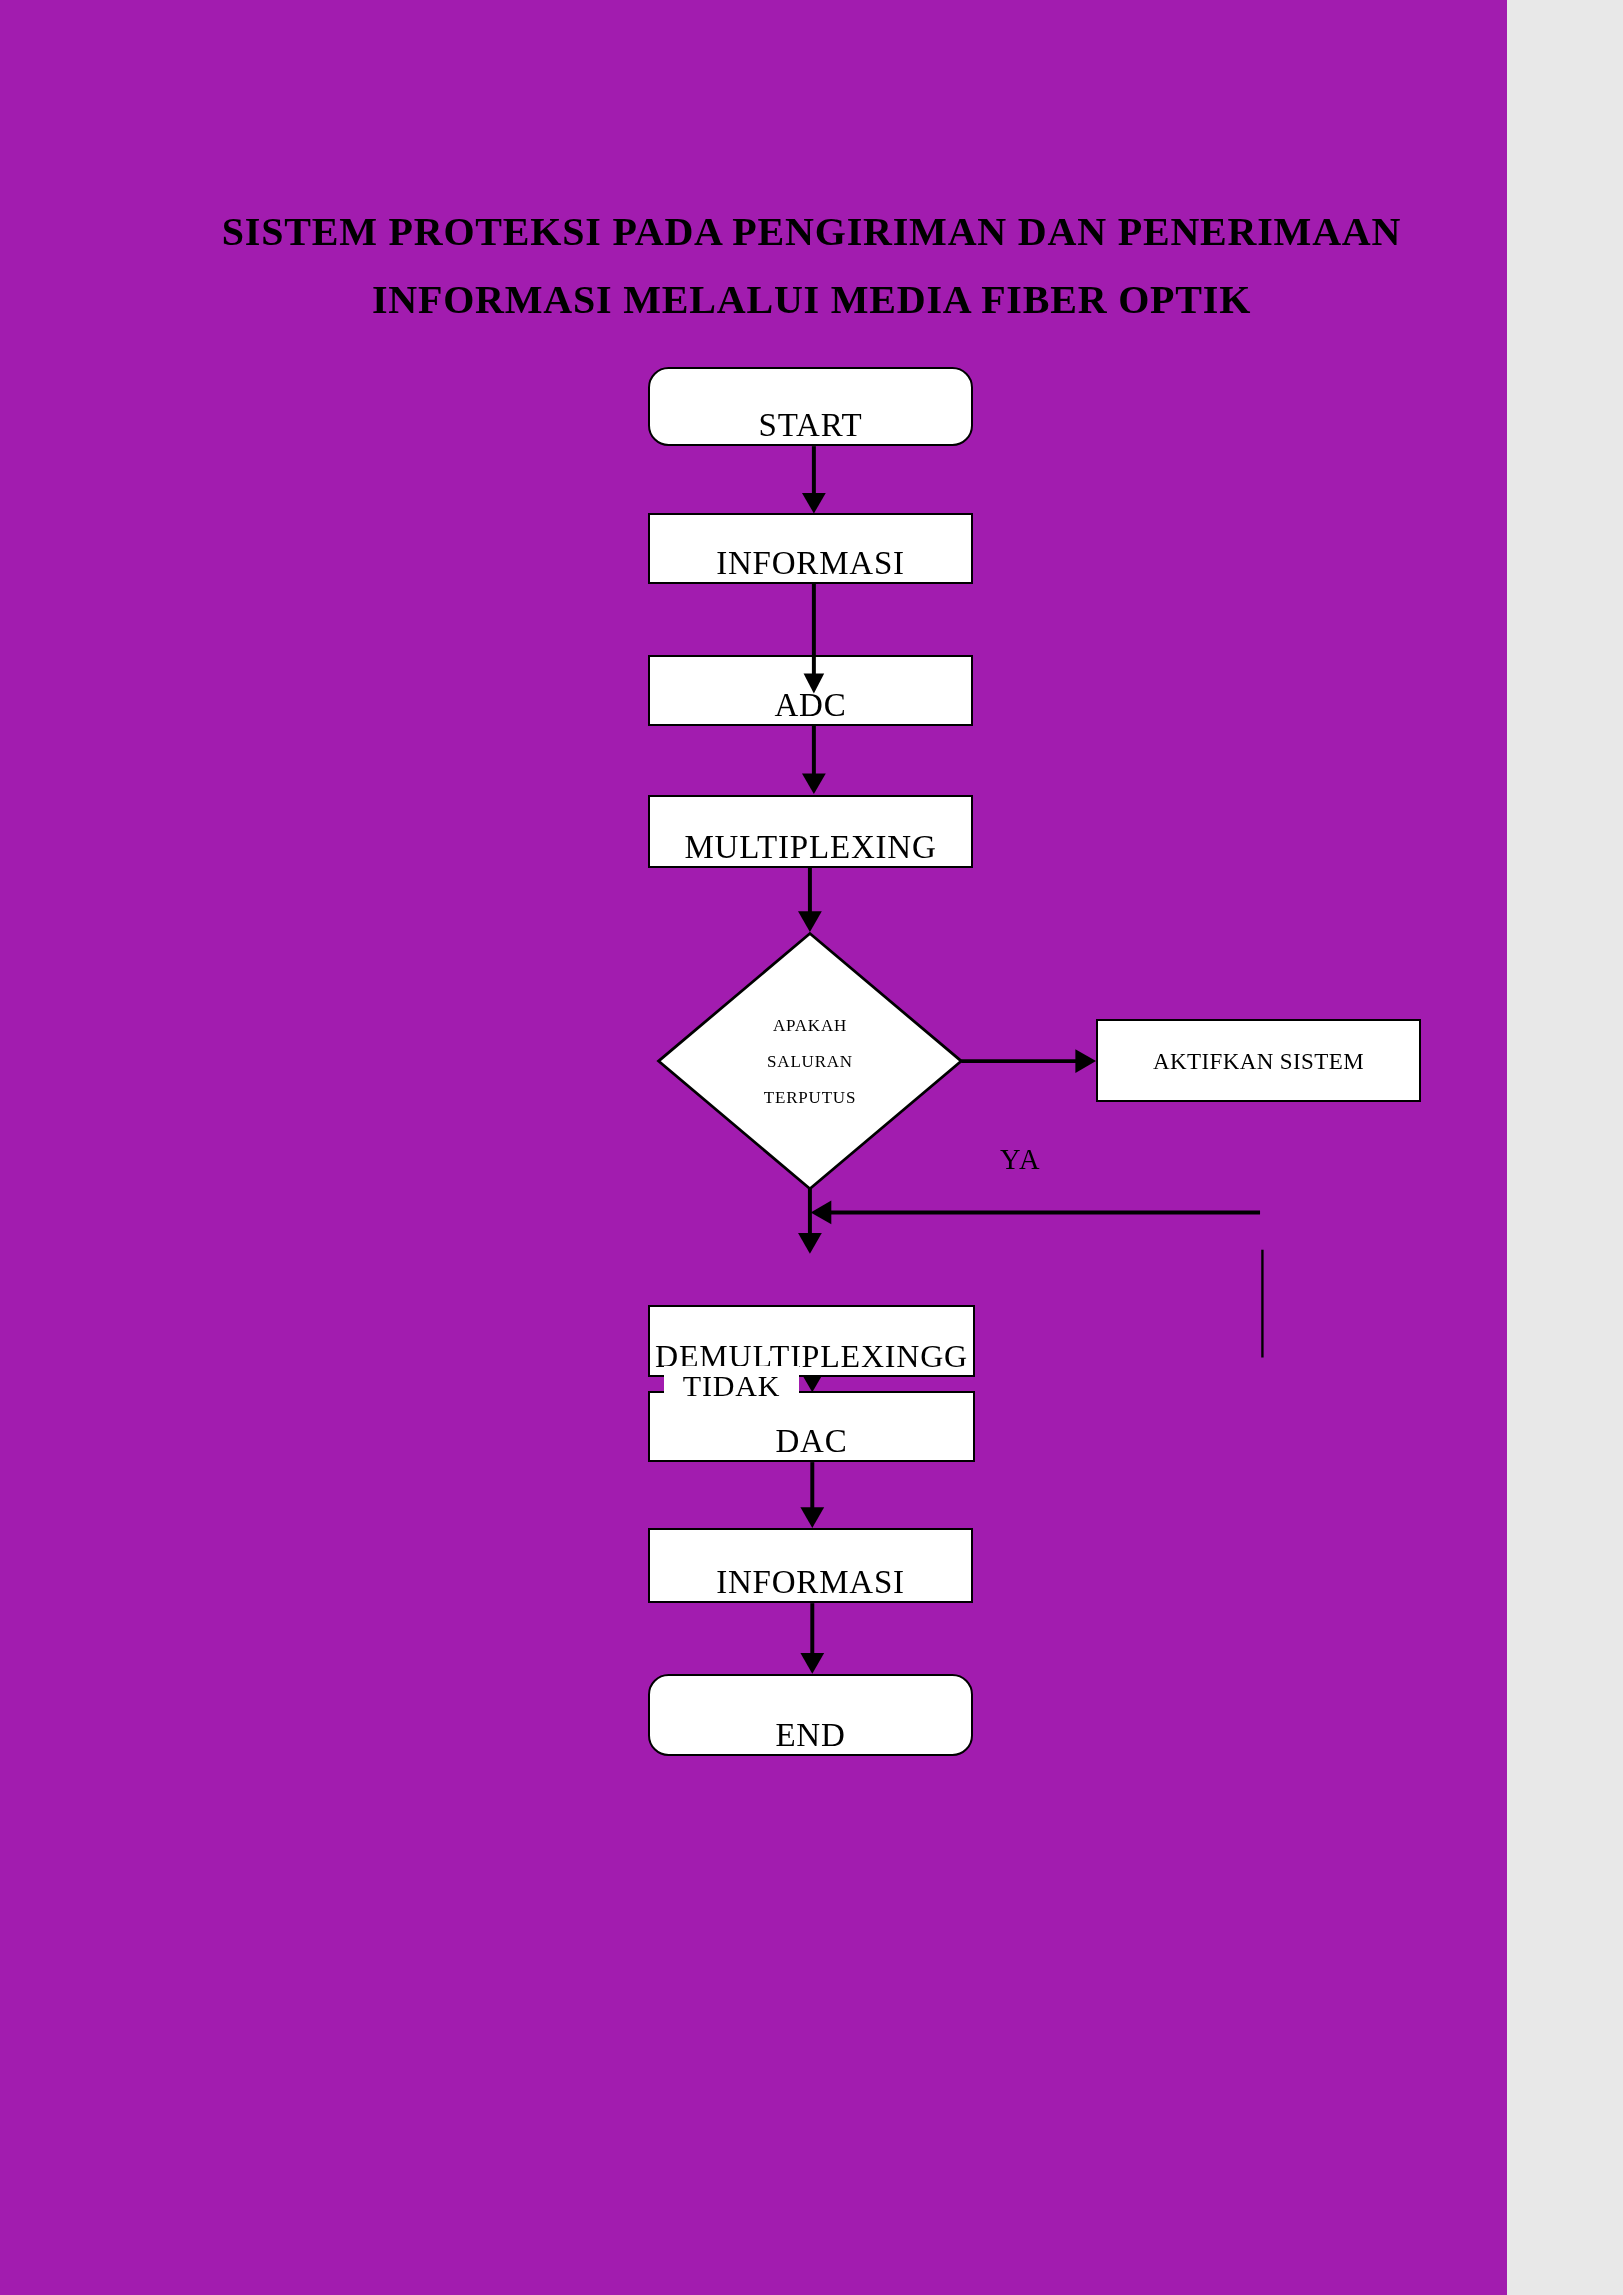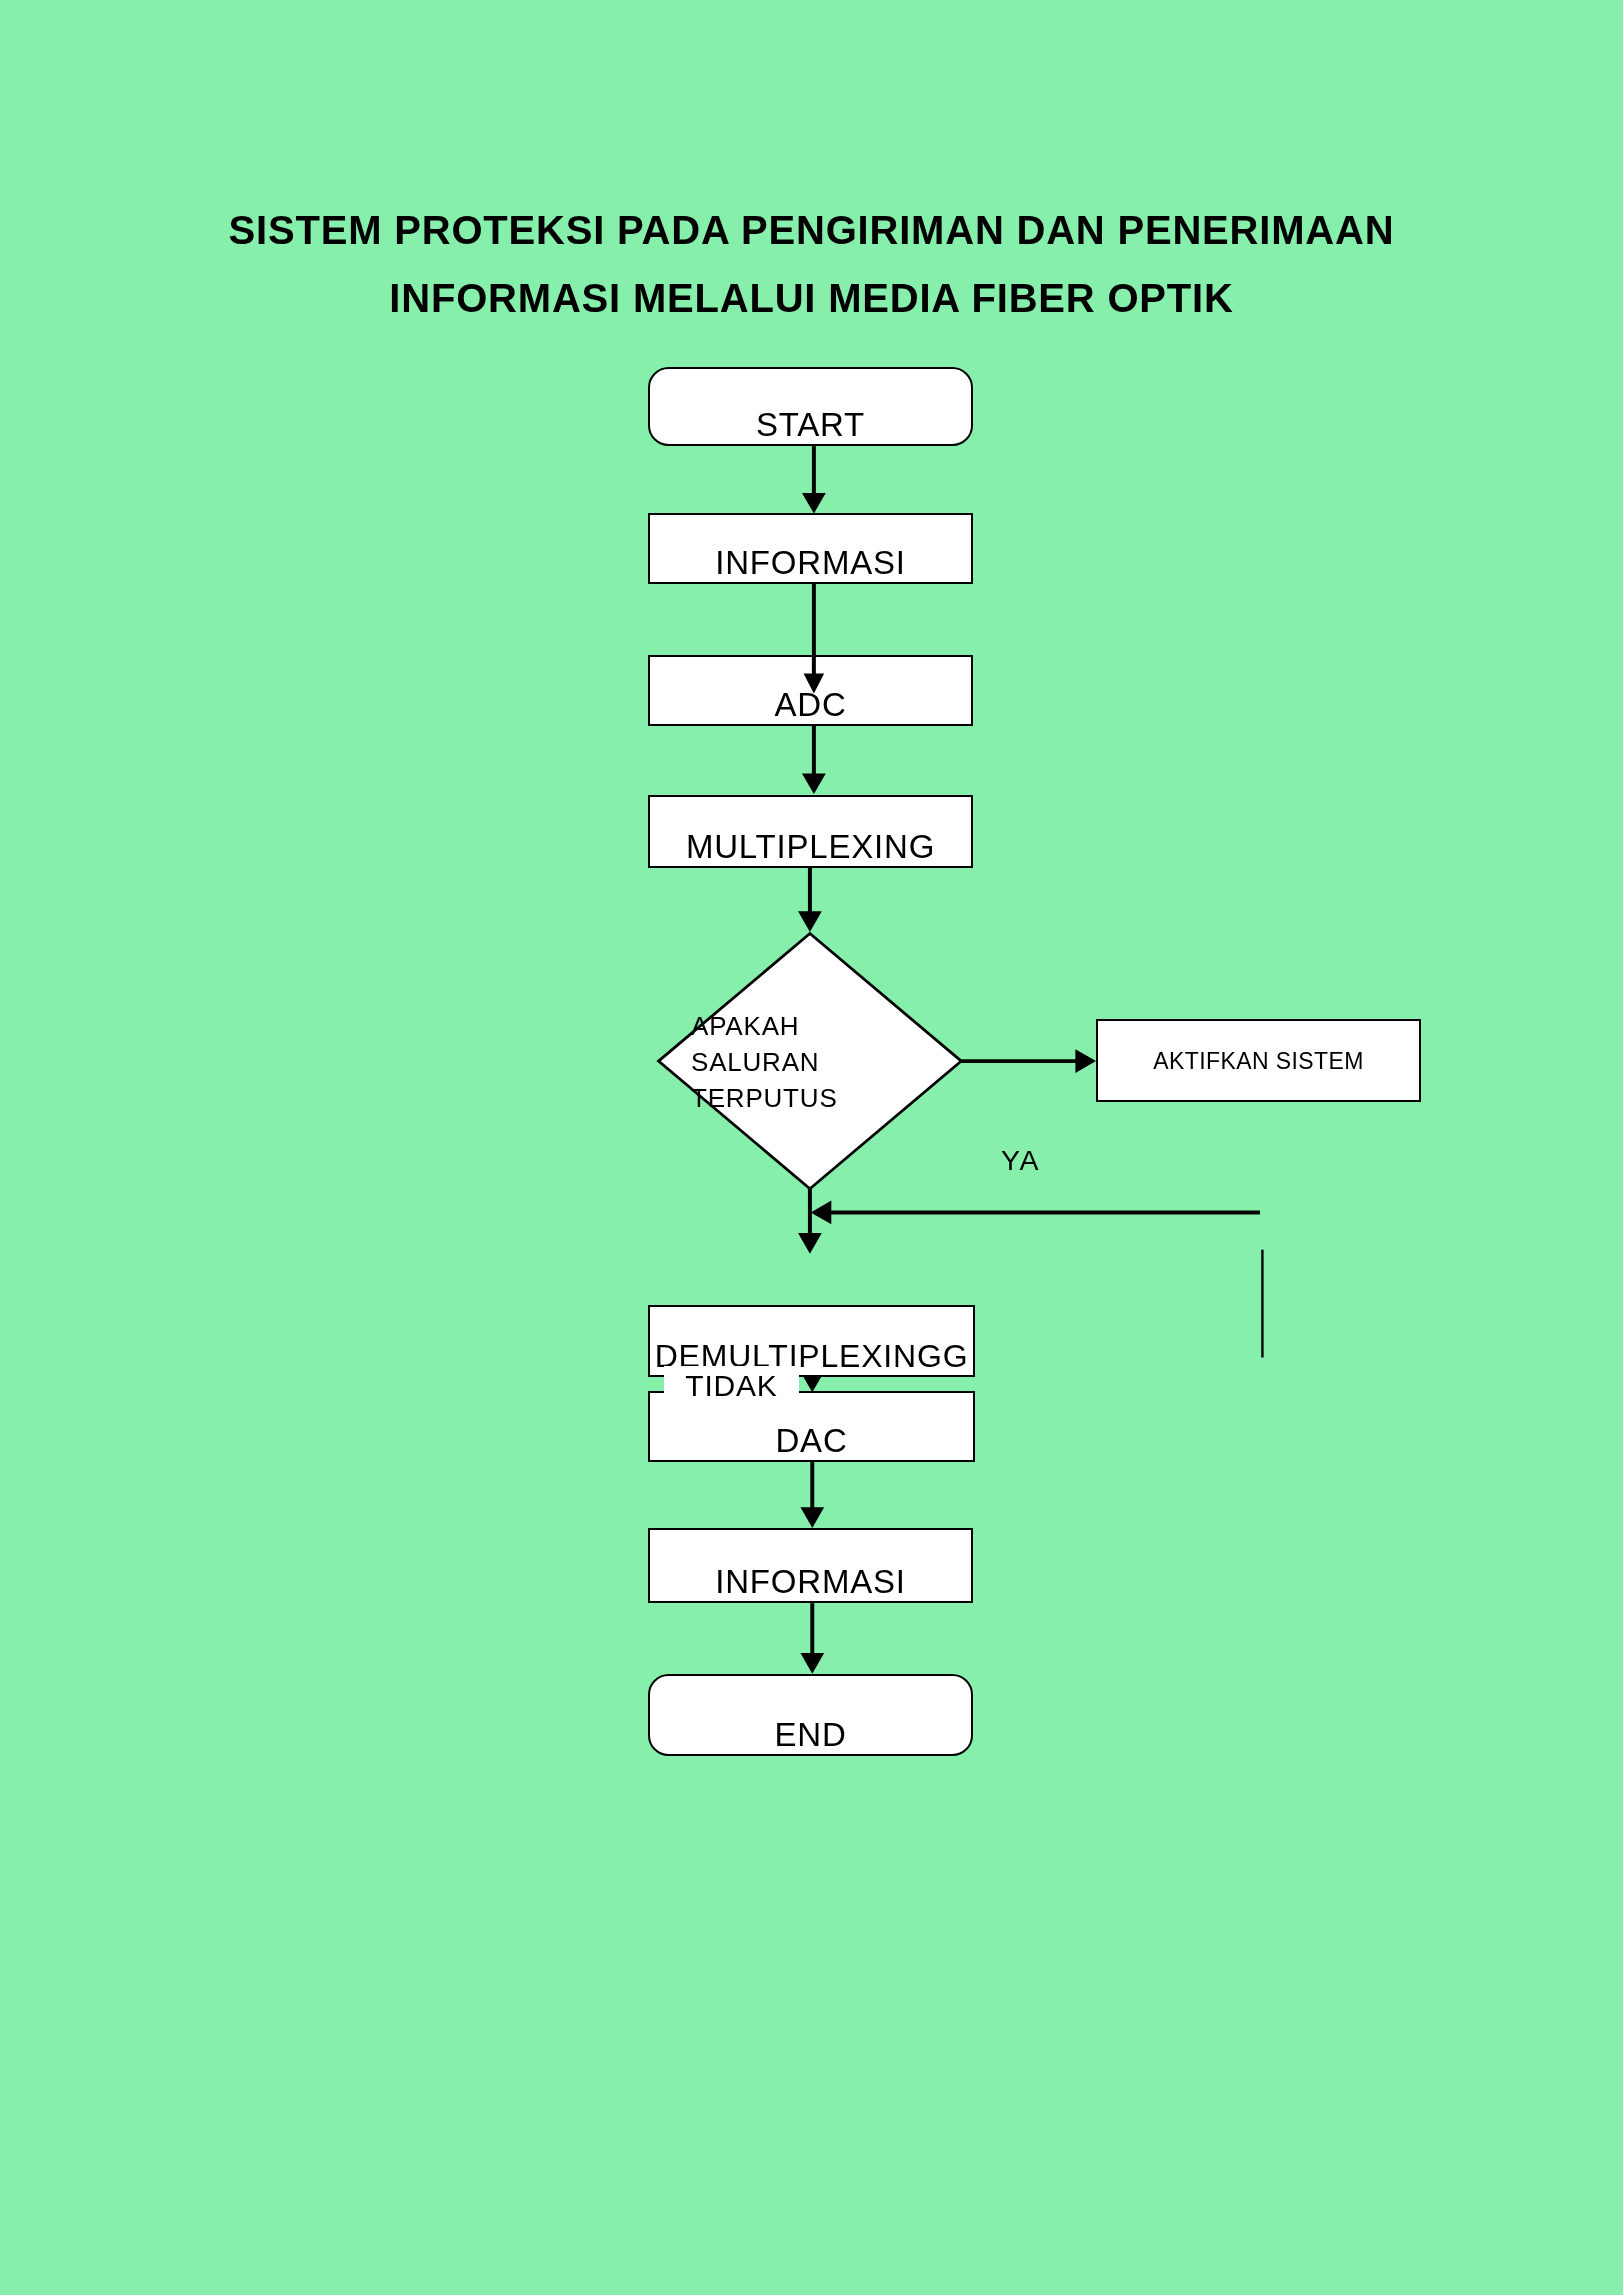--- a/index.html
+++ b/index.html
@@ -1,21 +1,21 @@
 <!DOCTYPE html>
 <html style="font-size:12.7px"><head>
 <meta charset="utf-8">
 <style>
   html, body { margin: 0; padding: 0; background: #e8e8e8; }
   .canvas {
     position: relative;
-    width: 1623px;
+    width: 1507px;
     height: 2295px;
-    background: #86efac;
-    font-family: Liberation Sans, sans-serif;
+    background: #a21caf;
+    font-family: Liberation Serif, serif;
     color: #000;
     overflow: hidden;
   }
   .layer {
     position: absolute;
     left: 0; top: 0;
     width: 1623px; height: 2295px;
   }
   .under { z-index: 1; }
   .over  { z-index: 3; }
@@ -55,21 +55,22 @@
     padding: 13.5px 32px 0 32px;
     overflow: hidden;
     white-space: normal;
     letter-spacing: 0.4px;
   }
 
   .diamond-text {
     position: absolute;
     left: 691px; top: 1008px;
     width: 238px; height: 111px;
-    font-size: 26px;
+    text-align: center;
+    font-size: 17px;
     line-height: 36px;
     letter-spacing: 0.8px;
     z-index: 2;
   }
   .diamond-text span { display: block; }
 
   .edge-label {
     position: absolute;
     display: flex;
     align-items: center;

